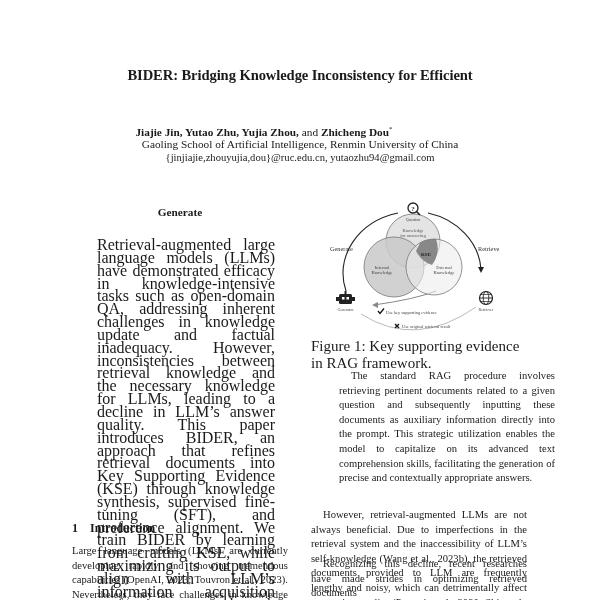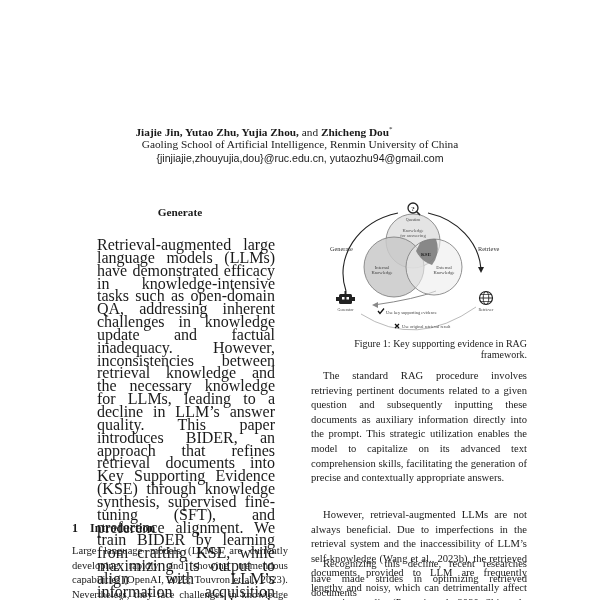--- a/index.html
+++ b/index.html
@@ -6,43 +6,44 @@
   body { width: 600px; height: 600px; position: relative; overflow: hidden; color: #1a1a1a;
          font-family: "Liberation Serif", "DejaVu Serif", serif; }
   .title { position: absolute; left: 0; width: 600px; top: 66px; text-align: center;
            font-weight: bold; font-size: 14.6px; line-height: 19px; letter-spacing: -0.1px; }
   .authors { position: absolute; left: 0; width: 528px; top: 122px; text-align: center;
              font-size: 11.3px; line-height: 14px; }
   .authors b { font-weight: bold; }
   .affil { position: absolute; left: 0; width: 600px; top: 137px; text-align: center;
            font-size: 11.3px; line-height: 14px; }
   .email { position: absolute; left: 0; width: 600px; top: 151px; text-align: center;
-           font-family: Liberation Sans, sans-serif; font-size: 10.6px; line-height: 14px; }
+           font-family: Liberation Serif, serif; font-size: 10.6px; line-height: 14px; }
   .abstract-head { position: absolute; left: 60px; width: 240px; top: 206px; text-align: center;
                    font-weight: bold; font-size: 11.3px; }
   .abstract { position: absolute; left: 97px; width: 178px; top: 239px;
               font-size: 16px; line-height: 12.85px; text-align: justify; hyphens: manual; }
   .sec-head { position: absolute; left: 72px; top: 521px; font-weight: bold; font-size: 12px; }
   .sec-head .num { display: inline-block; width: 18px; }
   .col-left { position: absolute; left: 72px; width: 216px; top: 544px;
               font-size: 10.6px; line-height: 14.6px; text-align: justify; }
   .col-right { position: absolute; left: 311px; width: 216px;
                font-size: 10.6px; line-height: 14.6px; text-align: justify; }
-  .p1 { top: 369px; }
+  .p1 { top: 369px; margin-left: 28px; }
   .p2 { top: 468px; margin-top: 40px; }
   .p3 { top: 557px; }
   .indent { text-indent: 12px; }
-  .caption { position: absolute; left: 311px; width: 216px; top: 338px; text-align: right; font-size: 10px; }
+  .caption { position: absolute; left: 311px; width: 216px; top: 338px; text-align: left; font-size: 15px; }
   .figure { position: absolute; left: 316px; top: 199px; width: 200px; height: 135px; }
   .figure svg text { font-family: "Liberation Serif", serif; }
 </style>
 </head>
 <body>
 
 <div class="title">
+  <div>BIDER: Bridging Knowledge Inconsistency for Efficient</div>
 </div>
 
 <div class="authors">
   <b>Jiajie Jin, Yutao Zhu, Yujia Zhou,</b>
   <span>and</span>
   <b>Zhicheng Dou</b><sup style="font-size:7px">*</sup>
 </div>
 <div class="affil">Gaoling School of Artificial Intelligence, Renmin University of China</div>
 <div class="email">{jinjiajie,zhouyujia,dou}@ruc.edu.cn, yutaozhu94@gmail.com</div>
 

